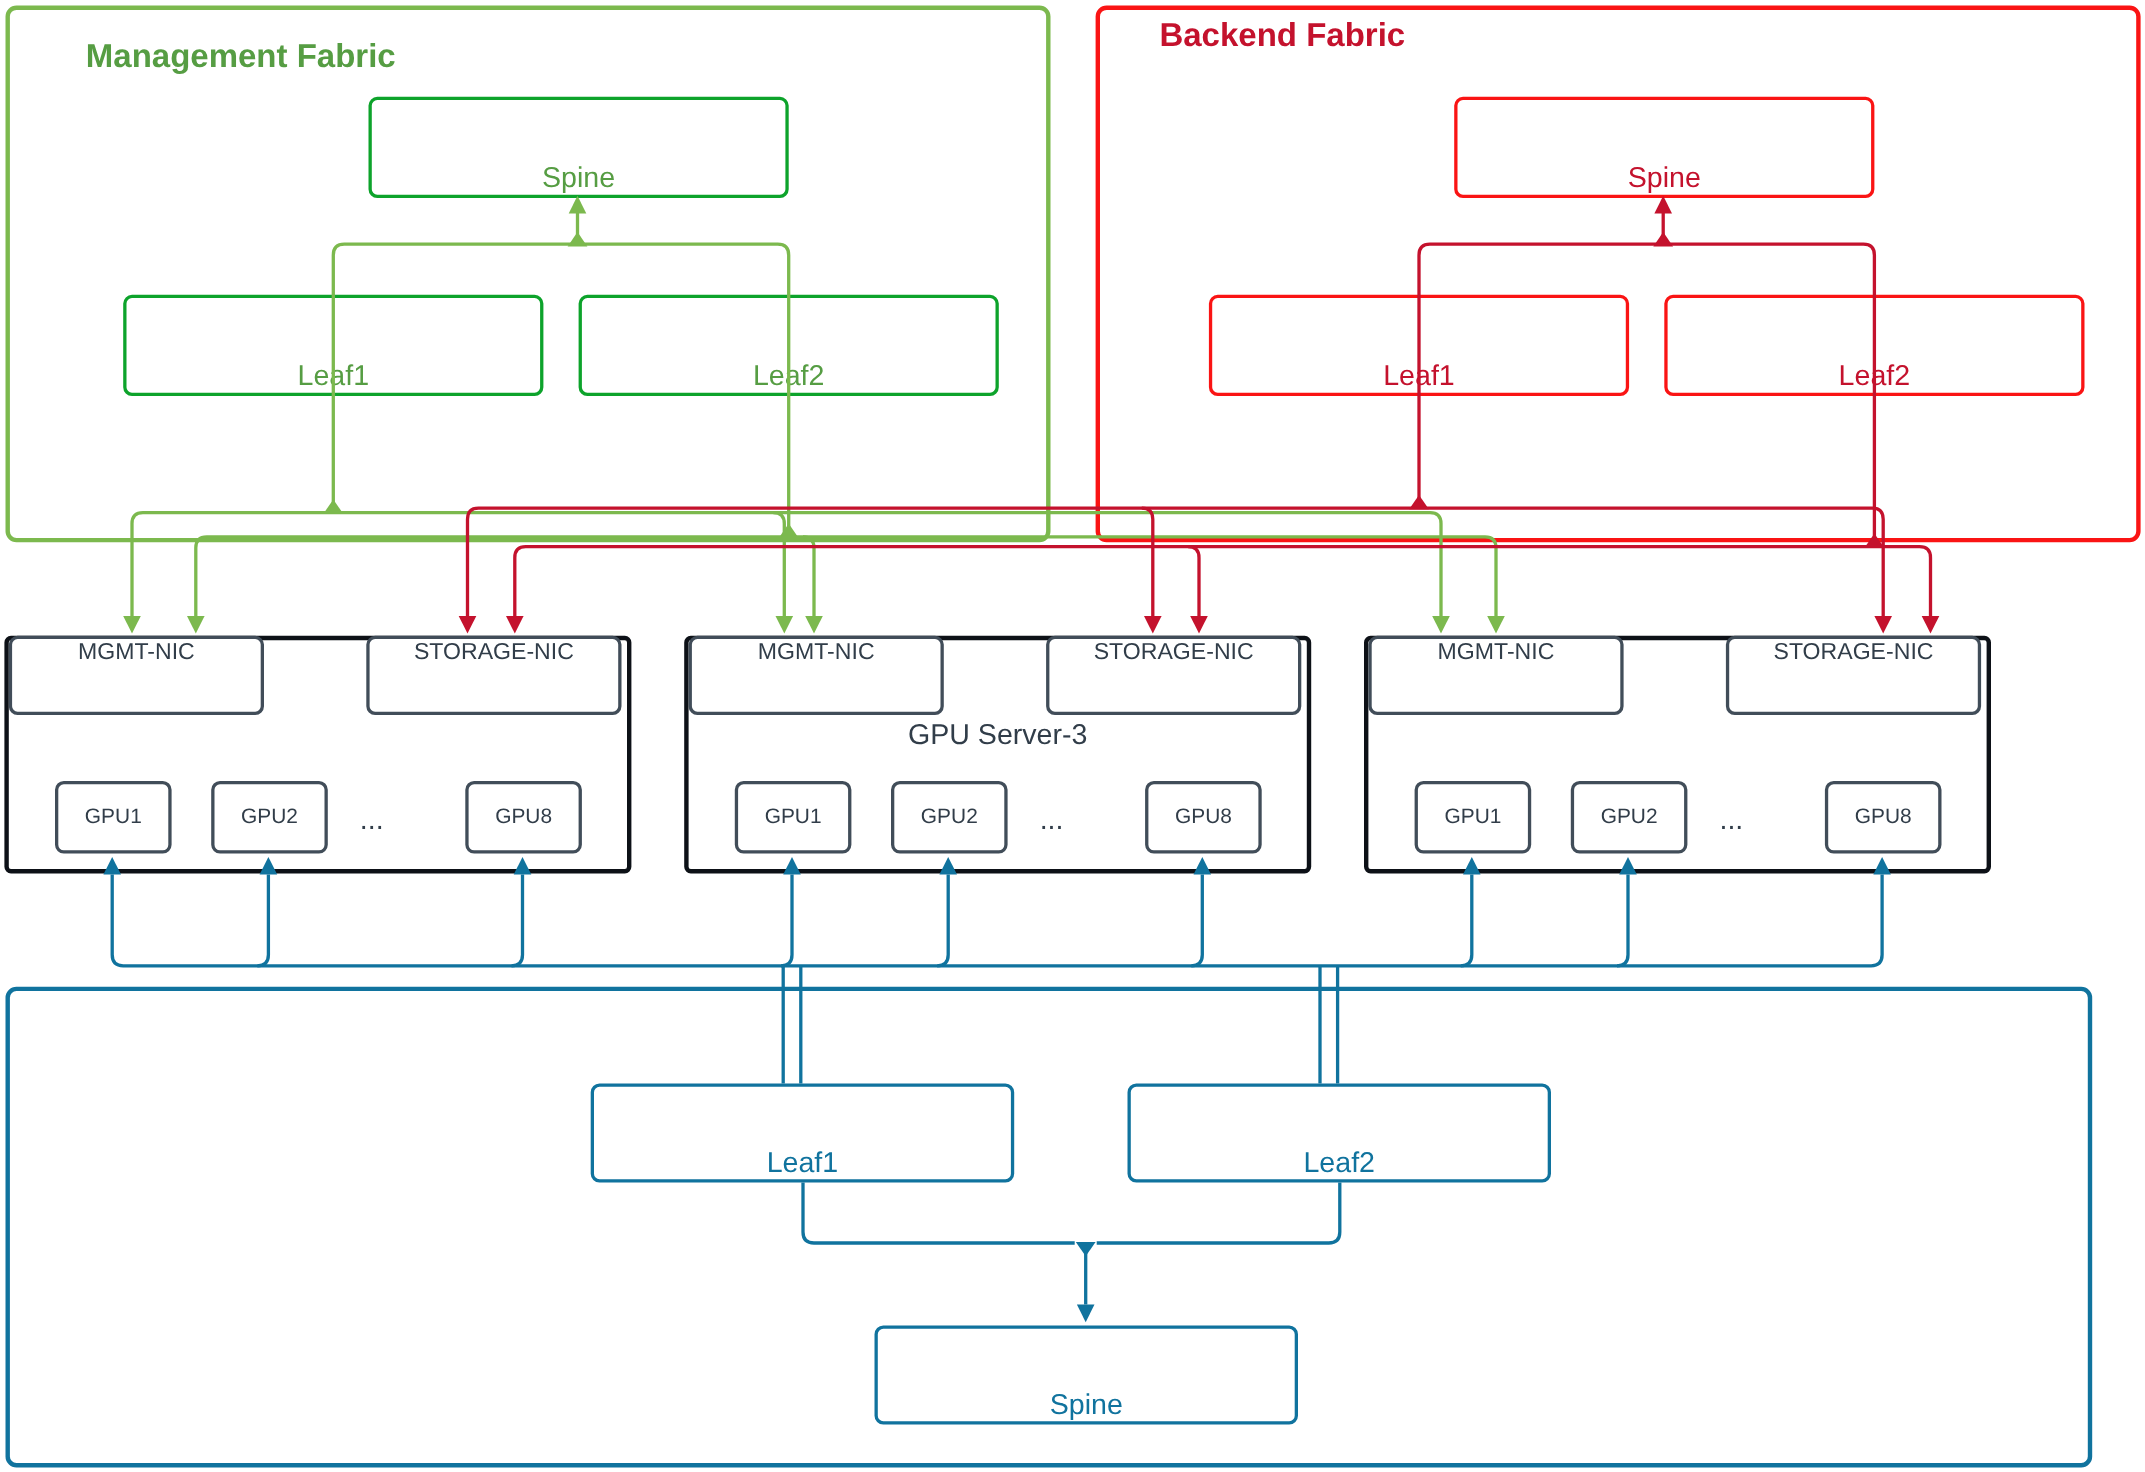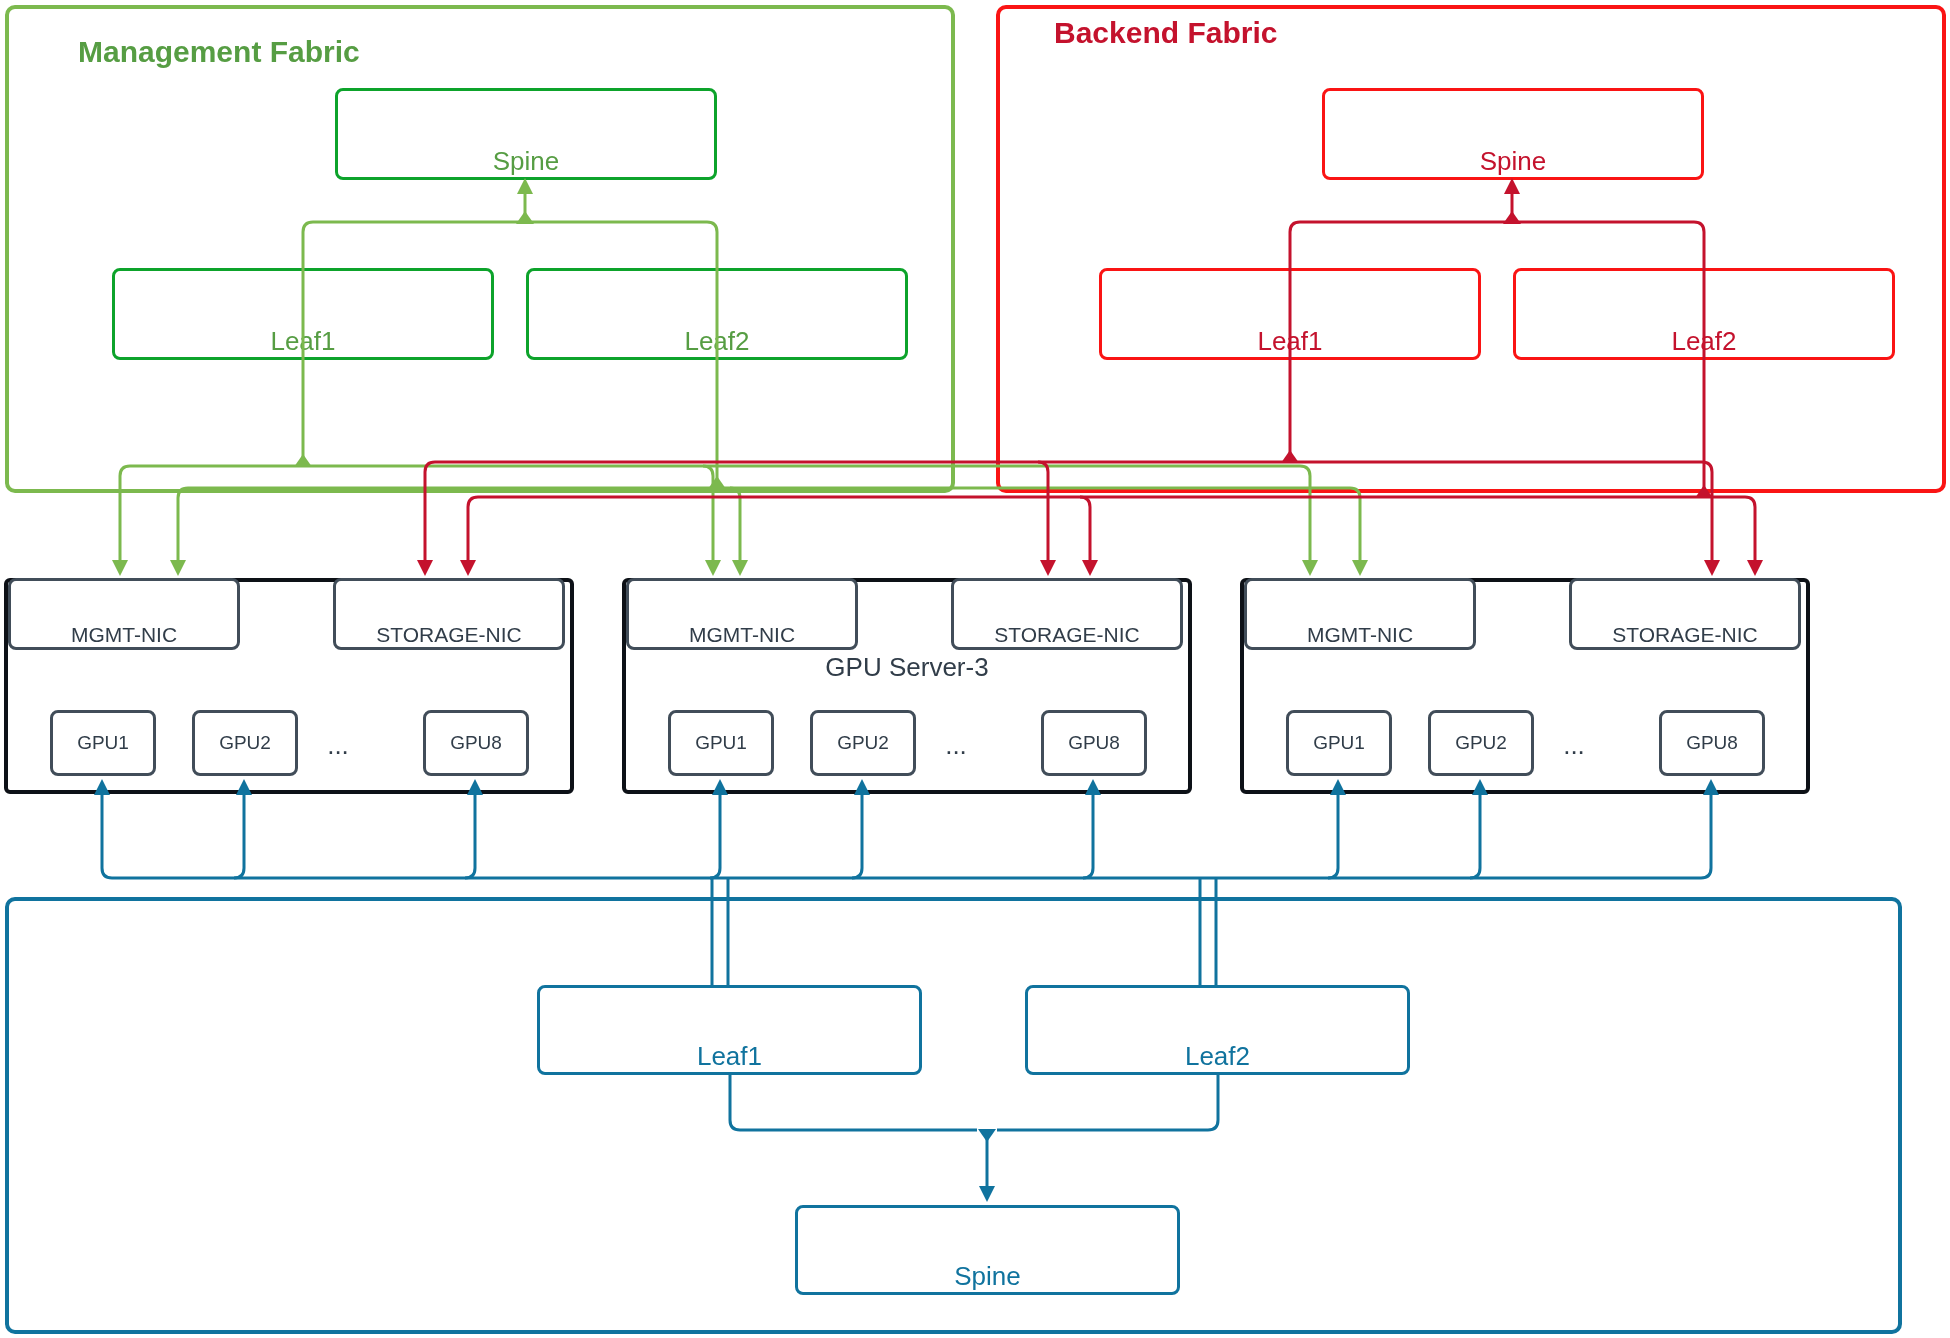--- a/index.html
+++ b/index.html
@@ -19,21 +19,21 @@
   .fabric-title{font-size:30px;font-weight:bold;z-index:2;white-space:nowrap;}
   .fabric-title.mgmt{color:var(--mgmt-text);}
   .fabric-title.storage{color:var(--storage-crimson);}
   .fabric-title.backend{color:var(--backend-blue);}
   .node{display:flex;align-items:flex-end;justify-content:center;border-radius:8px;
         background:#fff;font-size:26px;z-index:2;}
   .node.mgmt{border:3px solid var(--mgmt-dark);color:var(--mgmt-text);}
   .node.storage{border:3px solid var(--storage-bright);color:var(--storage-crimson);}
   .node.backend{border:3px solid var(--backend-blue);color:var(--backend-blue);}
   .server{border:4px solid var(--server-border);border-radius:6px;background:#fff;z-index:2;}
-  .nic{position:absolute;box-sizing:border-box;display:flex;align-items:flex-end;justify-content:center;
+  .nic{position:absolute;box-sizing:border-box;display:flex;align-items:flex-start;justify-content:center;
        border:3px solid var(--component-border);border-radius:8px;background:#fff;
        color:var(--component-text);font-size:21px;height:72px;width:232px;top:-4px;}
   .gpu{position:absolute;box-sizing:border-box;display:flex;align-items:center;justify-content:center;
        border:3px solid var(--component-border);border-radius:8px;background:#fff;
        color:var(--component-text);font-size:19px;height:66px;width:106px;top:128px;}
   .server-title{position:absolute;left:0;width:100%;top:70px;text-align:center;
        color:var(--component-text);font-size:26px;}
   .dots{position:absolute;top:138px;width:60px;height:50px;display:flex;align-items:center;
        justify-content:center;color:var(--component-text);font-size:26px;}
   #wires{position:absolute;left:0;top:0;z-index:5;pointer-events:none;}

